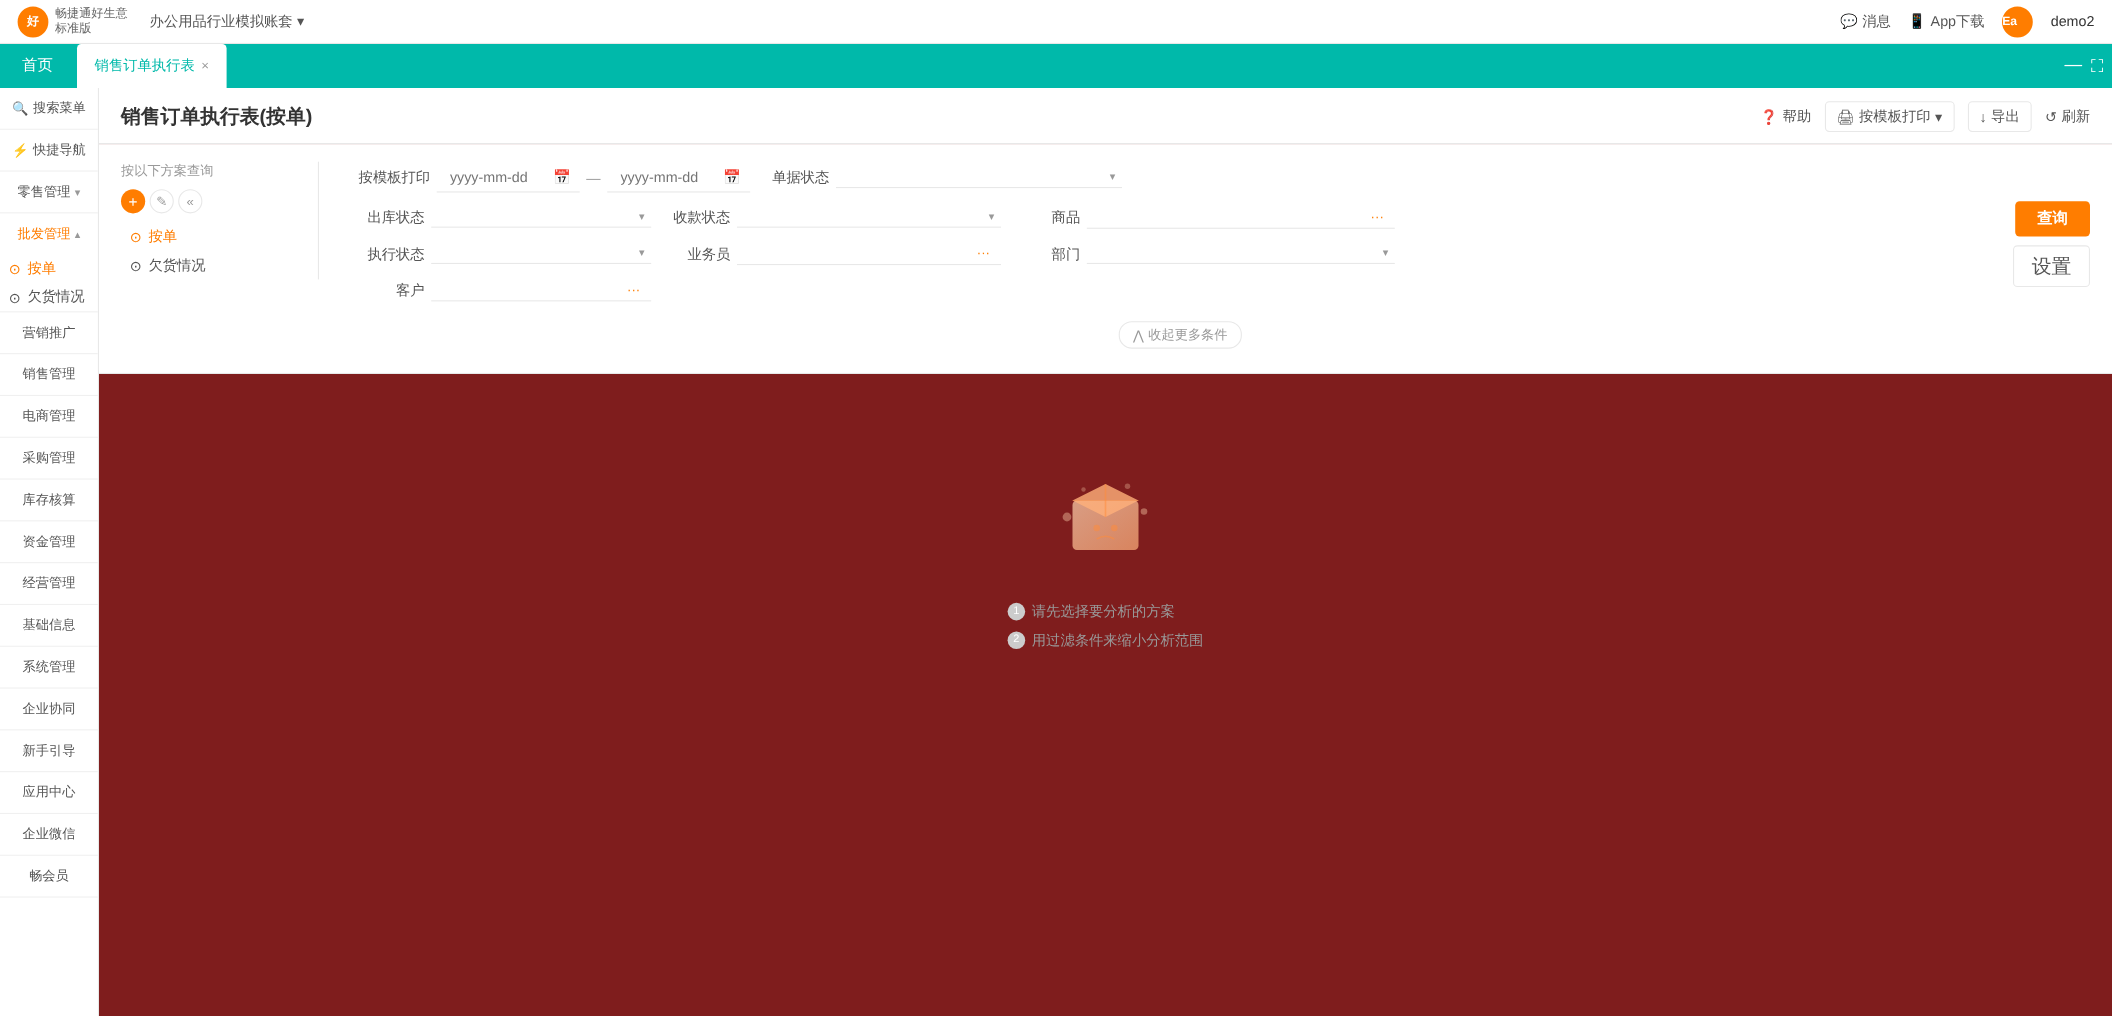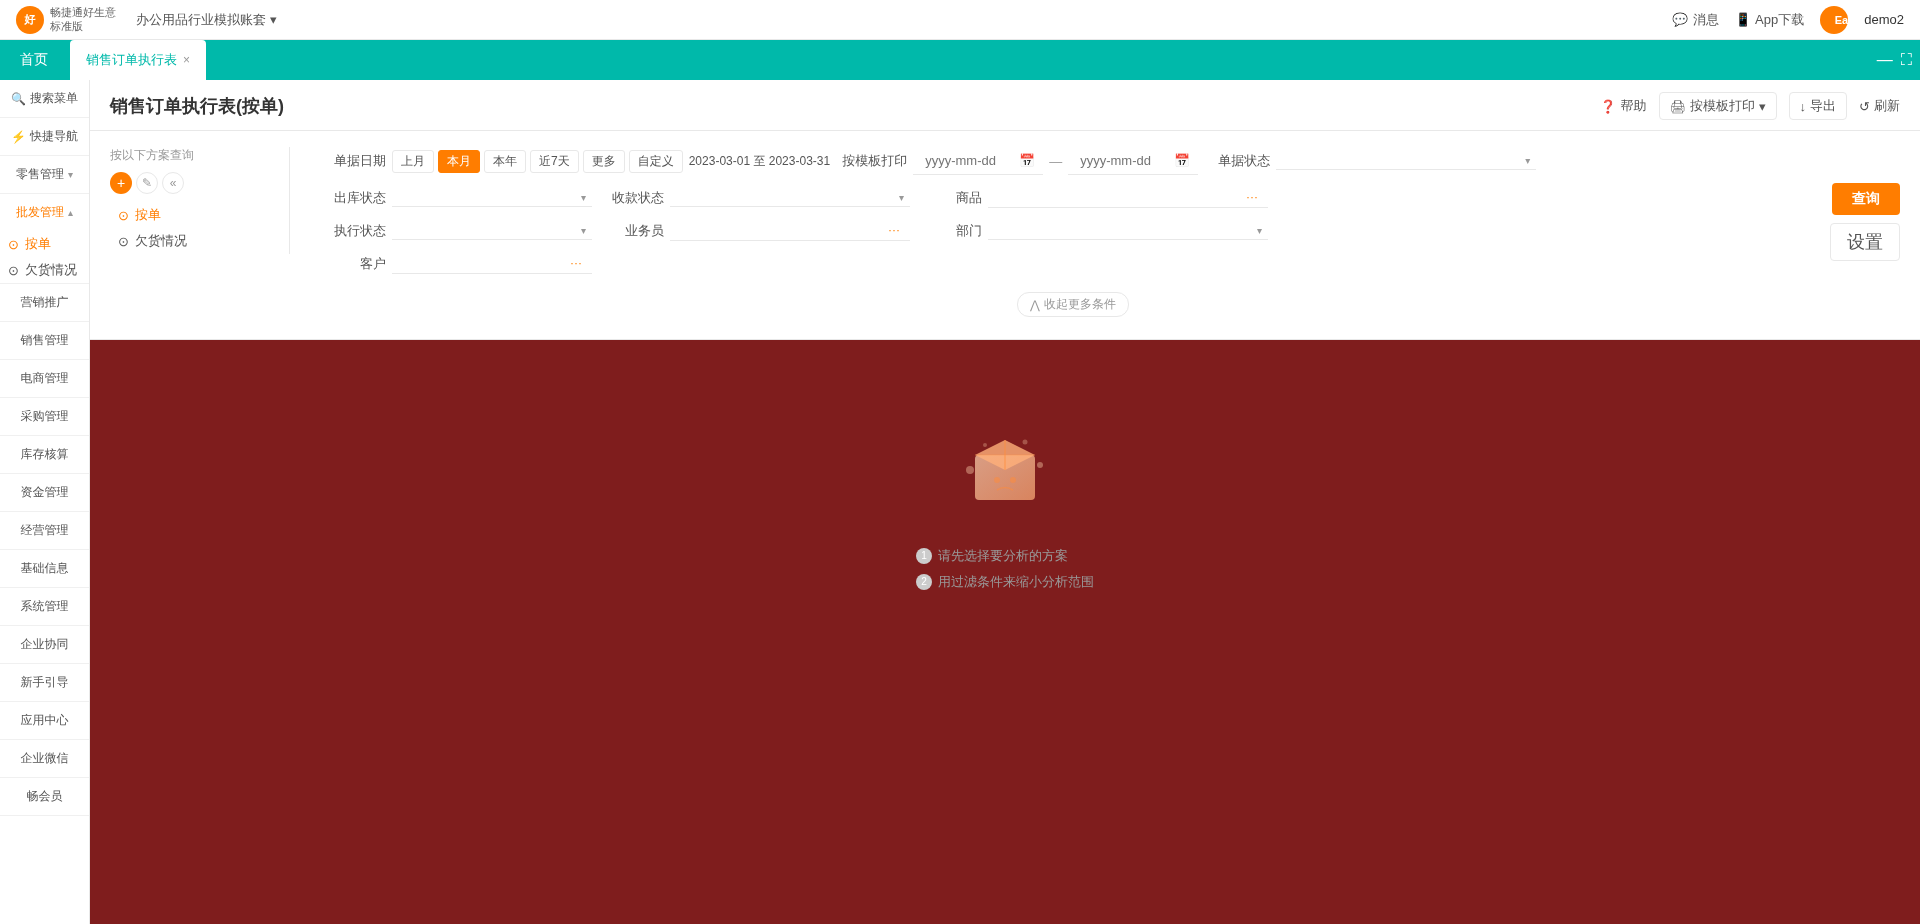--- a/index.html
+++ b/index.html
@@ -7,21 +7,21 @@
 
     
     .topbar { height: 40px; background: #fff; display: flex; align-items: center; justify-content: space-between; padding: 0 16px; border-bottom: 1px solid #e8e8e8; flex-shrink: 0; }
     .topbar-left { display: flex; align-items: center; gap: 8px; }
     .logo-area { display: flex; align-items: center; gap: 6px; }
     .logo-icon { width: 28px; height: 28px; background: #ff7d00; border-radius: 50%; display: flex; align-items: center; justify-content: center; color: #fff; font-size: 11px; font-weight: bold; }
     .logo-text { font-size: 11px; color: #666; line-height: 1.2; }
     .nav-dropdown { display: flex; align-items: center; gap: 4px; color: #555; font-size: 13px; cursor: pointer; margin-left: 12px; }
     .topbar-right { display: flex; align-items: center; gap: 16px; }
     .topbar-btn { display: flex; align-items: center; gap: 4px; color: #555; font-size: 13px; cursor: pointer; }
-    .avatar-circle { width: 28px; height: 28px; border-radius: 50%; background: #ff7d00; display: flex; align-items: center; justify-content: flex-end; color: #fff; font-size: 11px; font-weight: bold; }
+    .avatar-circle { width: 28px; height: 28px; border-radius: 50%; background: #ff7d00; display: flex; align-items: center; justify-content: flex-start; color: #fff; font-size: 11px; font-weight: bold; }
 
     
     .tabbar { height: 40px; background: #00b9aa; display: flex; align-items: center; padding: 0 0; flex-shrink: 0; }
     .tab-home { padding: 0 20px; height: 100%; display: flex; align-items: center; color: #fff; font-size: 14px; cursor: pointer; }
     .tab-active { background: #fff; color: #00b9aa; height: 100%; padding: 0 16px; display: flex; align-items: center; gap: 6px; font-size: 13px; cursor: pointer; border-radius: 4px 4px 0 0; margin-left: 2px; }
     .tab-close { color: #999; font-size: 12px; cursor: pointer; }
     .tabbar-right { margin-left: auto; display: flex; align-items: center; gap: 8px; padding-right: 8px; }
     .tabbar-icon { color: #fff; font-size: 16px; cursor: pointer; }
 
     
@@ -295,36 +295,20 @@
             <span>⊙</span>
             <span>欠货情况</span>
           </div>
         </div>
 
         <div class="filter-area-right">
           <div class="filter-main">
 
             <div class="filter-row">
 
-              <div class="filter-group">
-                <span class="filter-label">单据日期</span>
-                <div class="filter-date-group">
-                  <button class="date-quick-btn">上月</button>
-                  <button class="date-quick-btn active">本月</button>
-                  <button class="date-quick-btn">本年</button>
-                  <button class="date-quick-btn">近7天</button>
-                  <button class="date-quick-btn">更多</button>
-                  <button class="date-quick-btn">自定义</button>
-                </div>
-                <span class="date-range-text">
-                  <span>2023-03-01</span>
-                  <span>至</span>
-                  <span>2023-03-31</span>
-                </span>
-              </div>
 
               <div class="filter-group">
                 <span class="filter-label">按模板打印</span>
                 <div class="date-input-wrap">
                   <input type="text" class="filter-input" style="min-width: 100px;" placeholder="yyyy-mm-dd">
                   <span class="date-icon">📅</span>
                 </div>
                 <span class="date-dash"> — </span>
                 <div class="date-input-wrap">
                   <input type="text" class="filter-input" style="min-width: 100px;" placeholder="yyyy-mm-dd">

